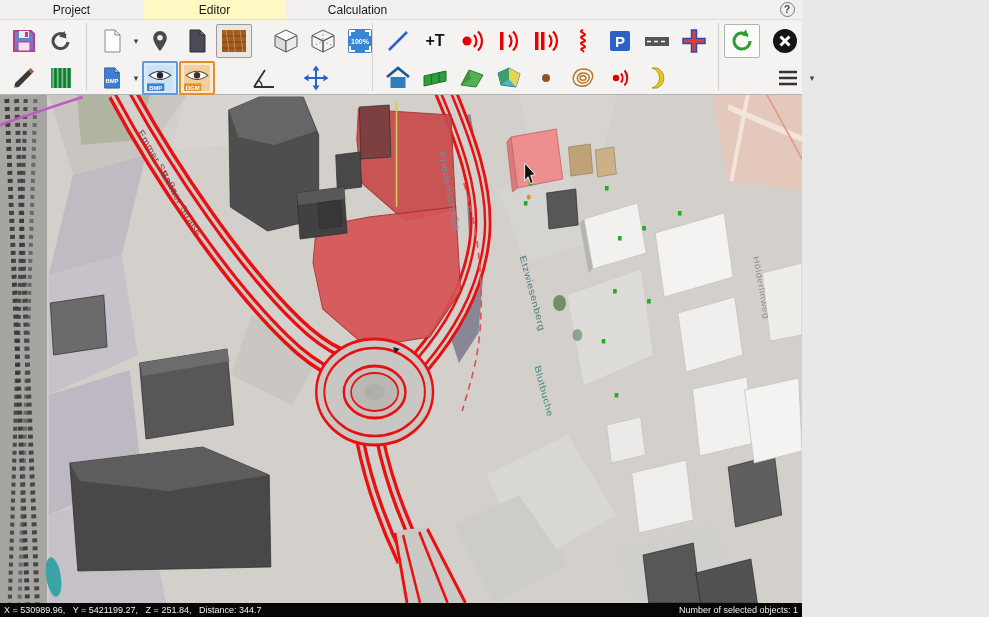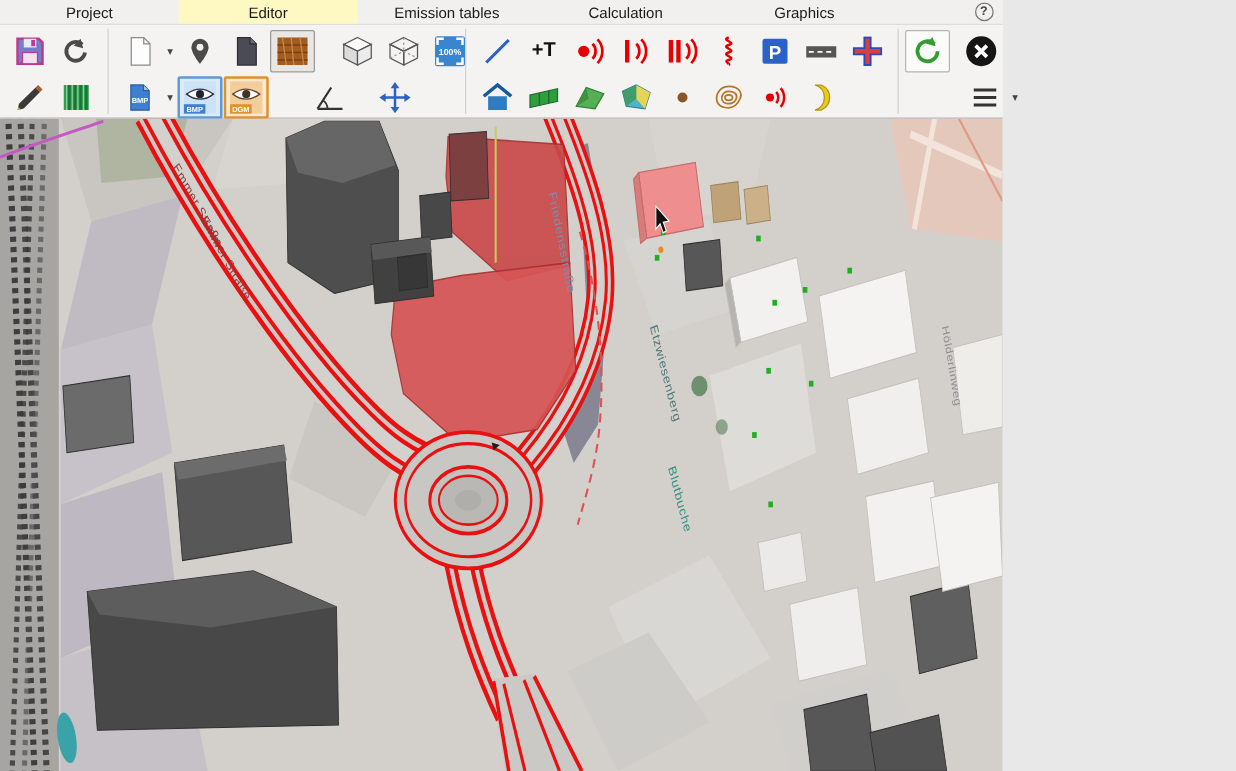--- a/index.html
+++ b/index.html
@@ -34,23 +34,21 @@
 .statusbar span{white-space:pre}
 </style>
 </head>
 <body>
 
 <div class="app">
 
   <nav class="menubar">
     <div class="mtab">Project</div>
     <div class="mtab active">Editor</div>
-    <div class="mtab">Emission tables</div>
     <div class="mtab">Calculation</div>
-    <div class="mtab">Graphics</div>
     <div class="menuspacer"></div>
     <div class="helpbtn">
         <b>?</b>
       </div>
   </nav>
 
   <div class="toolbar">
     <div class="vsep" style="left:86px"></div>
     <div class="vsep" style="left:372px"></div>
     <div class="vsep" style="left:718px"></div>
@@ -471,14 +469,18 @@
         <text transform="translate(659,272) rotate(72)" fill="#35907f">Blutbuche</text>
         <text font-size="10" transform="translate(929,162) rotate(78)" fill="#8f8f8f">Hölderlinweg</text>
       </g>
 
       <g>
         <path d="M647,68 l0,18 4.2,-4.2 3,7 3.2,-1.5 -3,-6.8 5.6,-0.8 z" fill="#111" stroke="#fff" stroke-width="1"></path>
       </g>
     </svg>
   </div>
 
+  <div class="statusbar">
+    <span>X = 530989.96,   Y = 5421199.27,   Z = 251.84,   Distance: 344.7</span>
+    <span>Number of selected objects: 1</span>
+  </div>
 
 </div>
 
 </body></html>

